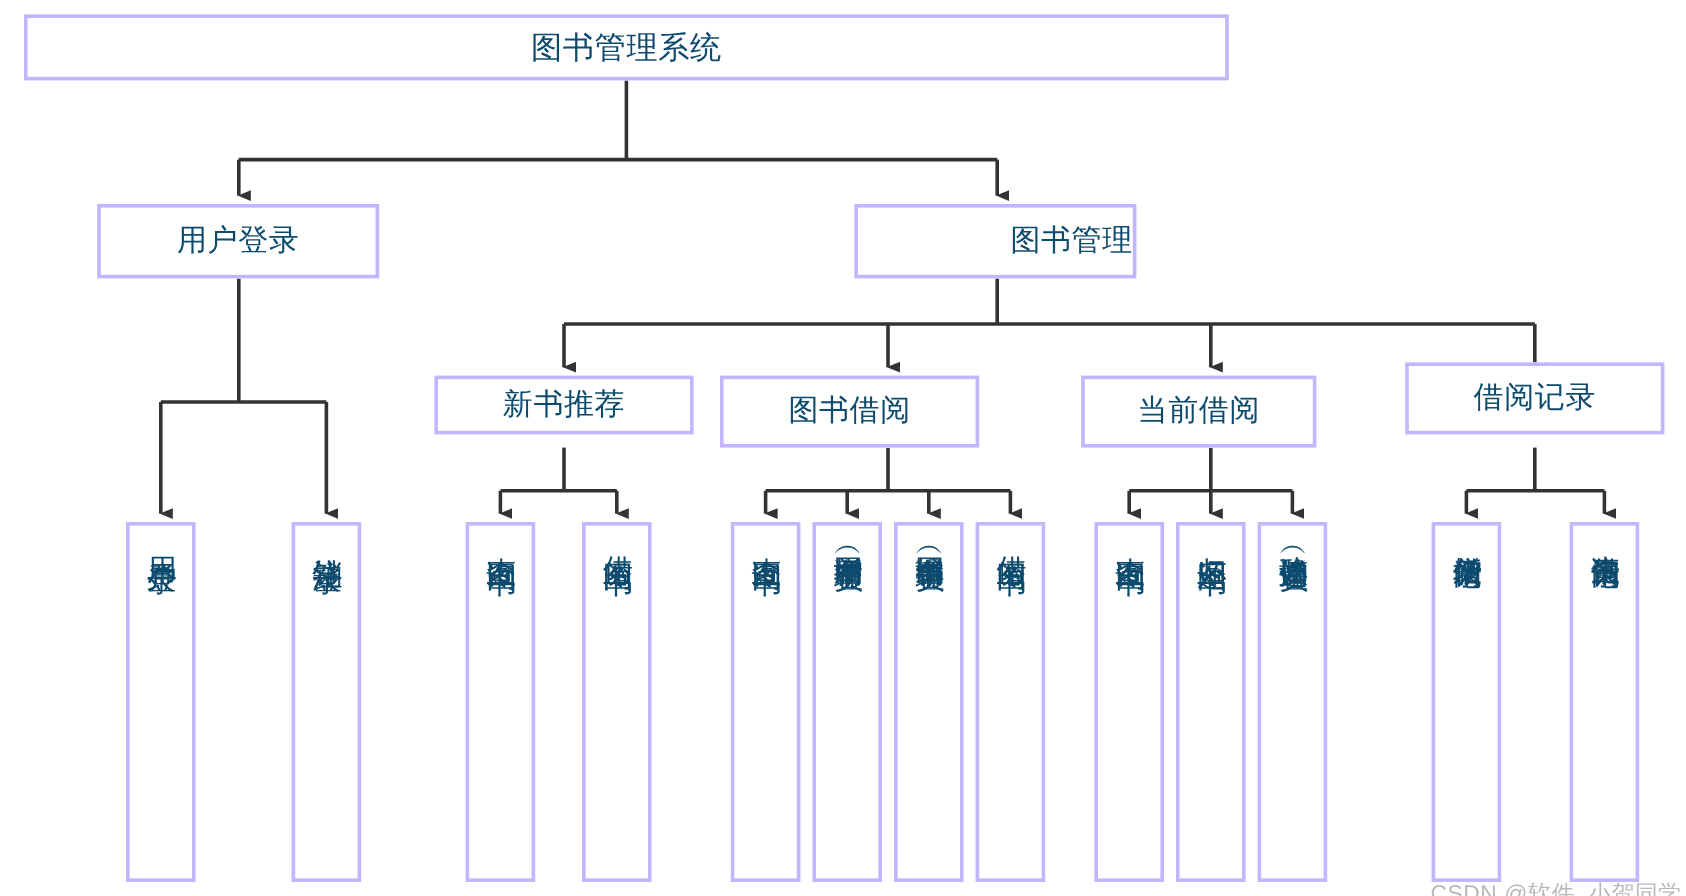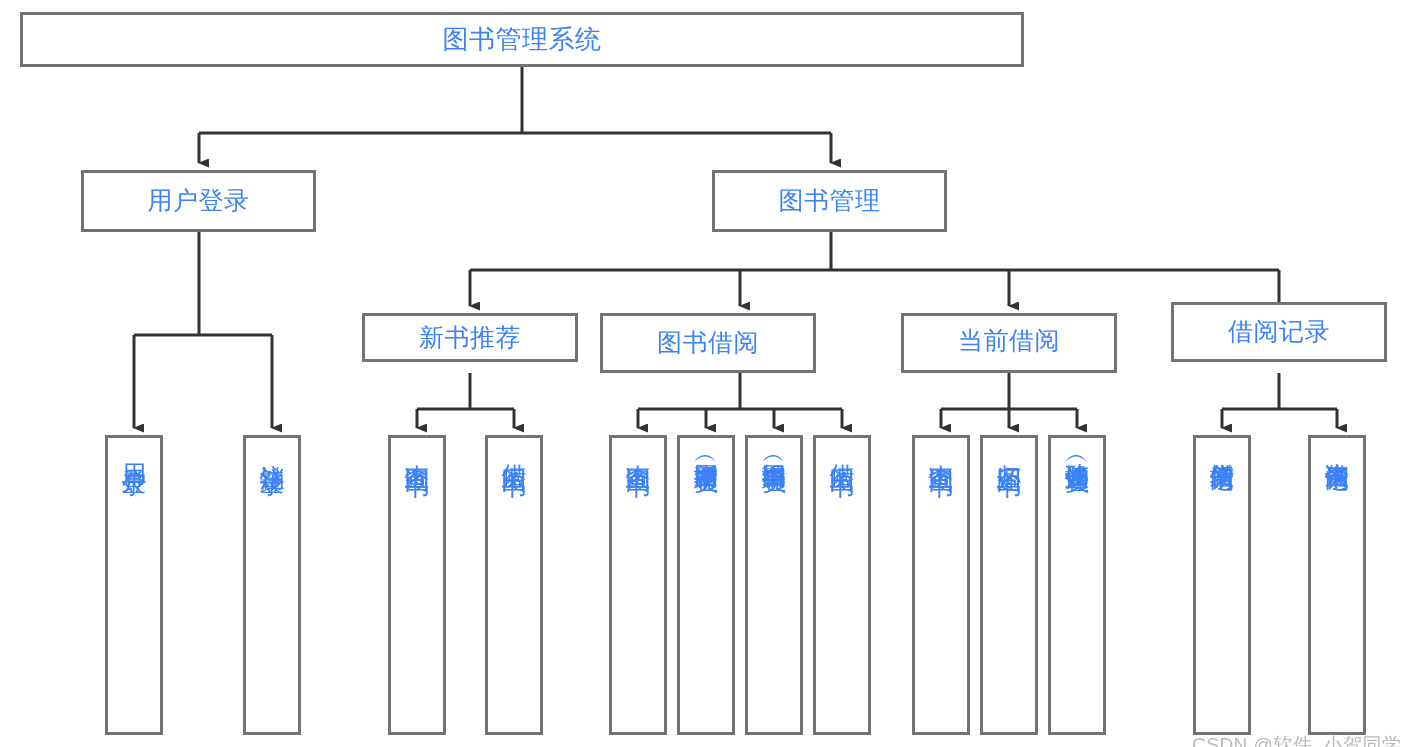--- a/index.html
+++ b/index.html
@@ -23,25 +23,25 @@
     left: 0;
     top: 0;
     width: 1405px;
     height: 747px;
     pointer-events: none;
   }
   .node {
     position: absolute;
     box-sizing: border-box;
     background: #ffffff;
-    border: 3px solid #737373;
+    border: 3px solid #c4b5fd;
     display: flex;
     align-items: center;
     justify-content: center;
-    color: #3b82f6;
+    color: #0c4a6e;
     z-index: 2;
   }
   .node-label {
     display: block;
     text-align: center;
     line-height: 1.18;
     letter-spacing: 0.5px;
     white-space: nowrap;
   }
   
@@ -134,31 +134,31 @@
     </g>
   </svg>
 
   <div class="node horizontal root" style="left:20px; top:12px; width:1004px; height:55px;">
     <span class="node-label">图书管理系统</span>
   </div>
 
   <div class="node horizontal" style="left:81px; top:170px; width:235px; height:62px;">
     <span class="node-label">用户登录</span>
   </div>
-  <div class="node horizontal" style="left:712px; top:170px; width:235px; height:62px;">
+  <div class="node horizontal" style="left:712px; top:170px; width:235px; height:62px;justify-content:flex-end;">
     <span class="node-label">图书管理</span>
   </div>
 
   <div class="node horizontal" style="left:362px; top:313px; width:216px; height:49px;">
     <span class="node-label">新书推荐</span>
   </div>
   <div class="node horizontal" style="left:600px; top:313px; width:216px; height:60px;">
     <span class="node-label">图书借阅</span>
   </div>
-  <div class="node horizontal" style="left:901px; top:313px; width:216px; height:60px;font-family:Liberation Mono, monospace;">
+  <div class="node horizontal" style="left:901px; top:313px; width:196px; height:60px;">
     <span class="node-label">当前借阅</span>
   </div>
   <div class="node horizontal" style="left:1171px; top:302px; width:216px; height:60px;">
     <span class="node-label">借阅记录</span>
   </div>
 
   <div class="node vertical" style="left:105px; top:435px; width:58px; height:300px;">
     <span class="node-label">用户登录</span>
   </div>
   <div class="node vertical" style="left:243px; top:435px; width:58px; height:300px;">

